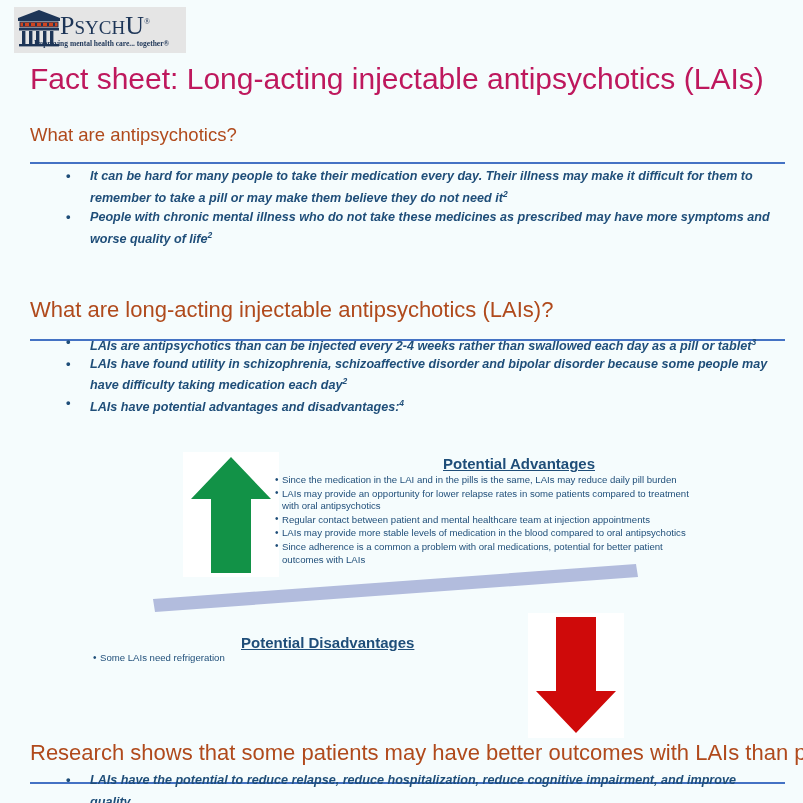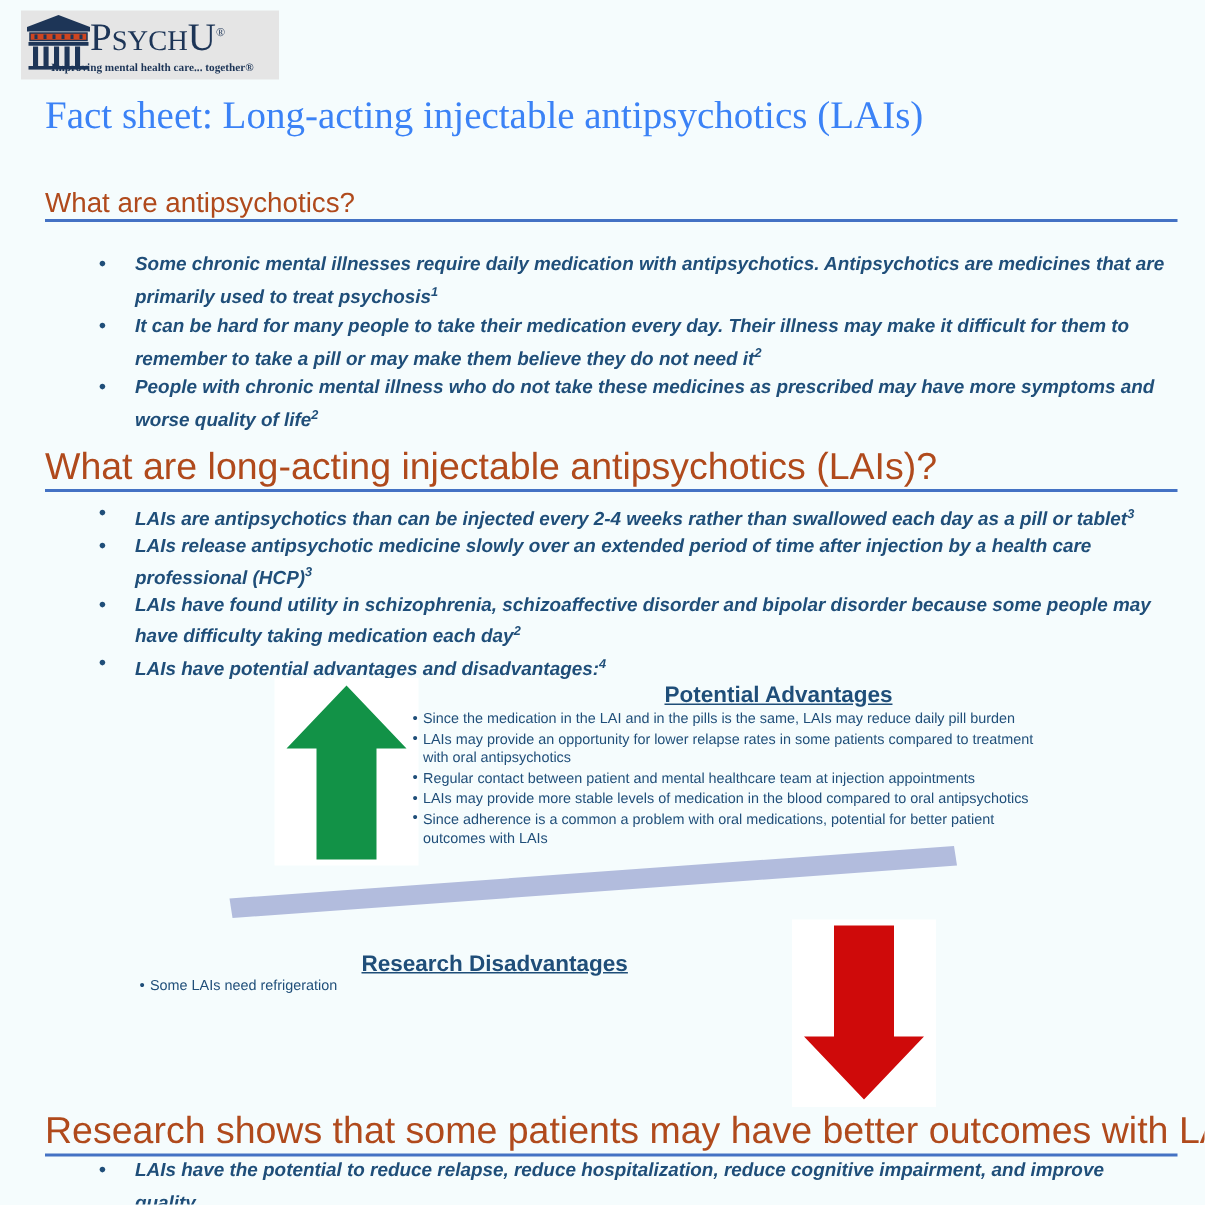--- a/index.html
+++ b/index.html
@@ -61,40 +61,40 @@
     white-space: nowrap;
     margin-top: -3px;
     margin-left: -26px;
   }
 
   
   .doc-title {
     position: absolute;
     left: 30px;
     top: 62px;
-    font-size: 26px;
-    color: #3b82f6;
-    font-family: Liberation Serif, serif;
+    font-size: 30px;
+    color: #be185d;
+    font-family: Liberation Sans, sans-serif;
     white-space: nowrap;
   }
 
   
   .section-head {
     position: absolute;
     left: 30px;
     width: 755px;
     color: #b04a1c;
     font-size: 18.5px;
     font-family: "Liberation Sans", sans-serif;
-    padding-bottom: 0;
+    padding-bottom: 16px;
     border-bottom: 2.2px solid #4472c4;
     white-space: nowrap;
   }
   .section-head.big {
-    font-size: 25px;
+    font-size: 22px;
   }
 
   
   .bullets {
     position: absolute;
     left: 58px;
     width: 720px;
     margin: 0;
     padding: 0;
     list-style: none;
@@ -198,29 +198,27 @@
   <div class="logo-text-wrap">
     <div class="logo-word"><span class="cap">P</span><span class="sm">SYCH</span><span class="cap">U</span><span class="logo-reg">®</span></div>
     <div class="logo-tag">Improving mental health care... together®</div>
   </div>
 </div>
 
 <div class="doc-title">Fact sheet: Long-acting injectable antipsychotics (LAIs)</div>
 
 <div class="section-head" style="top:124px;">What are antipsychotics?</div>
 <ul class="bullets" style="top:168px;">
-  <li><span>Some chronic mental illnesses require daily medication with antipsychotics. Antipsychotics are medicines that are primarily used to treat psychosis</span><sup>1</sup></li>
   <li><span>It can be hard for many people to take their medication every day. Their illness may make it difficult for them to remember to take a pill or may make them believe they do not need it</span><sup>2</sup></li>
   <li><span>People with chronic mental illness who do not take these medicines as prescribed may have more symptoms and worse quality of life</span><sup>2</sup></li>
 </ul>
 
 <div class="section-head big" style="top:297px;">What are long-acting injectable antipsychotics (LAIs)?</div>
 <ul class="bullets tight" style="top:334px;">
   <li><span>LAIs are antipsychotics than can be injected every 2-4 weeks rather than swallowed each day as a pill or tablet</span><sup>3</sup></li>
-  <li><span>LAIs release antipsychotic medicine slowly over an extended period of time after injection by a health care professional (HCP)</span><sup>3</sup></li>
   <li><span>LAIs have found utility in schizophrenia, schizoaffective disorder and bipolar disorder because some people may have difficulty taking medication each day</span><sup>2</sup></li>
   <li><span>LAIs have potential advantages and disadvantages:</span><sup>4</sup></li>
 </ul>
 
 <div class="white-card green-arrow-card"></div>
 <div class="white-card red-arrow-card"></div>
 
 <svg class="arrow-svg green-arrow-svg" width="84" height="120" viewBox="0 0 84 120">
   <path d="M42 2 L82 44 L62 44 L62 118 L22 118 L22 44 L2 44 Z" fill="#129247"></path>
 </svg>
@@ -235,21 +233,21 @@
 
 <div class="panel-title adv-title">Potential Advantages</div>
 <ul class="mini-list adv-list">
   <li>Since the medication in the LAI and in the pills is the same, LAIs may reduce daily pill burden</li>
   <li>LAIs may provide an opportunity for lower relapse rates in some patients compared to treatment with oral antipsychotics</li>
   <li>Regular contact between patient and mental healthcare team at injection appointments</li>
   <li>LAIs may provide more stable levels of medication in the blood compared to oral antipsychotics</li>
   <li>Since adherence is a common a problem with oral medications, potential for better patient outcomes with LAIs</li>
 </ul>
 
-<div class="panel-title dis-title">Research Disadvantages</div>
+<div class="panel-title dis-title">Potential Disadvantages</div>
 <ul class="mini-list dis-list">
   <li>Some LAIs need refrigeration</li>
 </ul>
 
 <div class="section-head big" style="top:740px;">Research shows that some patients may have better outcomes with LAIs than pills</div>
 <ul class="bullets tight" style="top:772px;">
   <li><span>LAIs have the potential to reduce relapse, reduce hospitalization, reduce cognitive impairment, and improve quality</span><sup></sup></li>
 </ul>
 
 </body></html>

